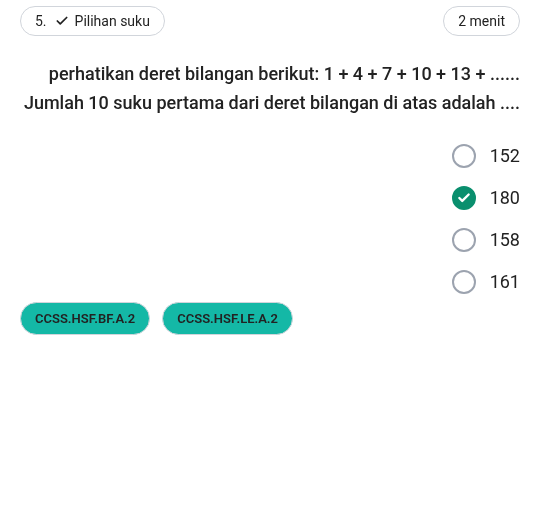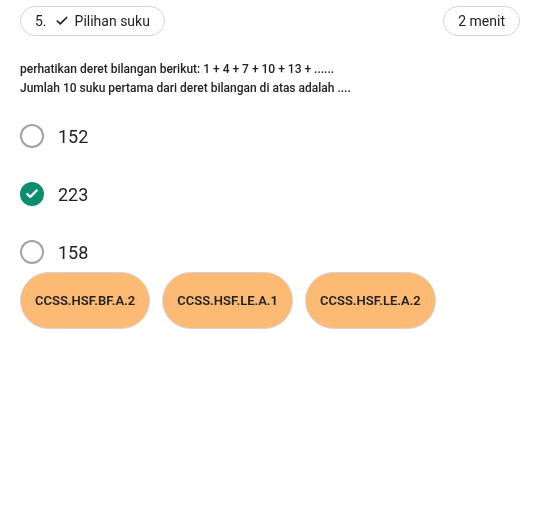--- a/index.html
+++ b/index.html
@@ -26,25 +26,26 @@
       font-size: 14px;
       background: #fff;
       cursor: pointer;
       white-space: nowrap;
     }
     .pill .num { margin-right: 8px; }
     .spacer { flex: 1; }
     .check-icon { margin-right: 6px; display: inline-flex; }
     .question {
       padding: 18px 0 8px 0;
-      font-size: 12px;
+      font-size: 18px;
       line-height: 1.6;
       font-weight: 500;
+      text-align: right;
     }
-    .options { padding: 18px 0 8px 0; display: flex; flex-direction: column; gap: 34px; }
+    .options { padding: 18px 0 8px 0; display: flex; flex-direction: column; gap: 18px; align-items: flex-end; }
     .option {
       display: flex;
       align-items: center;
       gap: 14px;
       cursor: pointer;
     }
     .radio {
       width: 24px; height: 24px;
       border: 2px solid #9ca3af;
       border-radius: 50%;
@@ -60,25 +61,25 @@
     .option-label { font-size: 18px; }
     .tags-heading {
       color: #6b7280;
       font-size: 15px;
       padding: 14px 0 10px 0;
     }
     .tags { display: flex; flex-wrap: wrap; gap: 12px; }
     .tag {
       border: 1px solid #d1d5db;
       border-radius: 999px;
-      padding: 20px 14px;
+      padding: 8px 14px;
       font-size: 13px;
       font-weight: 600;
       cursor: pointer;
-      background: #fdba74;
+      background: #14b8a6;
     }
   </style>
 </head>
 <body>
 
 <div class="container">
   <div class="header-row">
     <div class="pill">
       <span class="num">5.</span>
       <span class="check-icon">
@@ -103,26 +104,29 @@
     <div class="option">
       <span class="radio"></span>
       <span class="option-label">152</span>
     </div>
     <div class="option">
       <span class="radio selected">
         <svg width="14" height="14" viewBox="0 0 24 24" fill="none" stroke="#fff" stroke-width="4" stroke-linecap="round" stroke-linejoin="round">
             <polyline points="20 6 9 17 4 12"></polyline>
           </svg>
       </span>
-      <span class="option-label">223</span>
+      <span class="option-label">180</span>
     </div>
     <div class="option">
       <span class="radio"></span>
       <span class="option-label">158</span>
     </div>
+    <div class="option">
+      <span class="radio"></span>
+      <span class="option-label">161</span>
+    </div>
   </div>
 
   <div class="tags">
     <div class="tag"><span>CCSS.HSF.BF.A.2</span></div>
-    <div class="tag"><span>CCSS.HSF.LE.A.1</span></div>
     <div class="tag"><span>CCSS.HSF.LE.A.2</span></div>
   </div>
 </div>
 
 </body></html>

